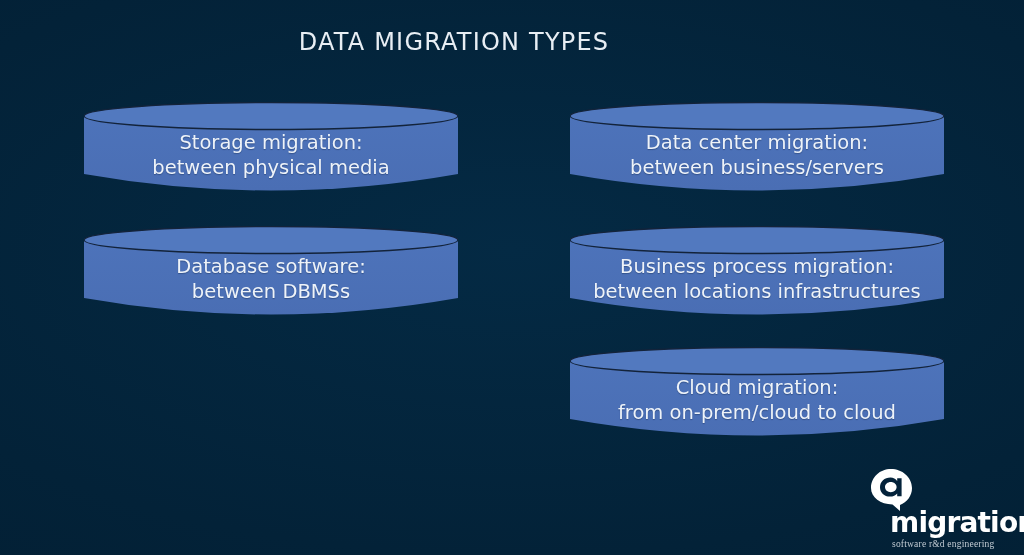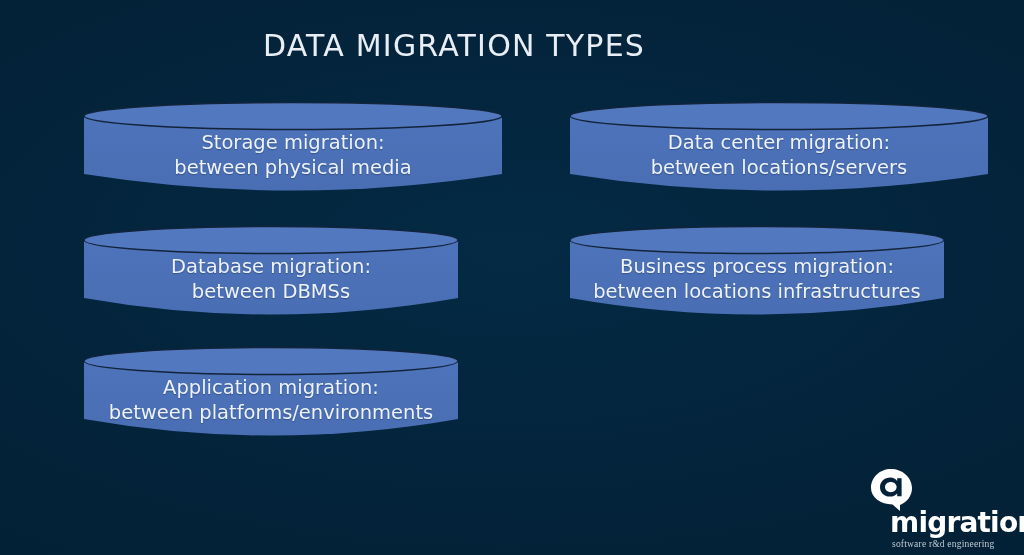--- a/index.html
+++ b/index.html
@@ -22,21 +22,21 @@
     background: radial-gradient(ellipse 120% 100% at 50% 45%, #042a44 0%, #032238 55%, #021d31 100%);
     overflow: hidden;
   }
 
   .title {
     position: absolute;
     top: 28px;
     left: 0;
     width: 908px;
     text-align: center;
-    font-size: 30px;
+    font-size: 24px;
     letter-spacing: 1.2px;
     color: #e8eef4;
     font-weight: 400;
     font-family: "DejaVu Sans", sans-serif;
     white-space: nowrap;
   }
 
   
   .grid {
     position: absolute;
@@ -46,21 +46,21 @@
     height: 355px;
   }
 
   .cyl {
     position: absolute;
     width: 374px;
     height: 95px;
   }
   .cyl.col-l { left: 84px; }
   .cyl.col-r { left: 570px; }
-  .cyl.row-1 { top: 2px; padding-left: 44px; }
+  .cyl.row-1 { top: 2px; }
   .cyl.row-2 { top: 126px; }
   .cyl.row-3 { top: 247px; }
 
   .cyl svg {
     position: absolute;
     inset: 0;
     width: 100%;
     height: 100%;
     display: block;
   }
@@ -149,72 +149,72 @@
         <defs>
           <linearGradient id="gbody2" x1="0" y1="0" x2="0" y2="1">
             <stop offset="0" stop-color="#4d73ba"></stop>
               <stop offset="1" stop-color="#4a6eb4"></stop>
           </linearGradient>
         </defs>
         <path d="M0,14 L0,72 Q187,105 374,72 L374,14 Z" fill="url(#gbody2)"></path>
         <ellipse cx="187" cy="14" rx="187" ry="13.5" fill="#5279bf"></ellipse>
         <ellipse cx="187" cy="14" rx="187" ry="13.5" fill="none" stroke="#13233a" stroke-width="1.4"></ellipse>
       </svg>
-      <div class="cyl-label">Database migration:
+      <div class="cyl-label">Database software:
 between DBMSs</div>
     </div>
 
-    <div class="cyl col-l row-3">
-      <svg viewBox="0 0 374 95" preserveAspectRatio="none">
-        <defs>
-          <linearGradient id="gbody3" x1="0" y1="0" x2="0" y2="1">
-            <stop offset="0" stop-color="#4d73ba"></stop>
-              <stop offset="1" stop-color="#4a6eb4"></stop>
-          </linearGradient>
-        </defs>
-        <path d="M0,14 L0,72 Q187,105 374,72 L374,14 Z" fill="url(#gbody3)"></path>
-        <ellipse cx="187" cy="14" rx="187" ry="13.5" fill="#5279bf"></ellipse>
-        <ellipse cx="187" cy="14" rx="187" ry="13.5" fill="none" stroke="#13233a" stroke-width="1.4"></ellipse>
-      </svg>
-      <div class="cyl-label">Application migration:
-between platforms/environments</div>
-    </div>
 
     <div class="cyl col-r row-1">
       <svg viewBox="0 0 374 95" preserveAspectRatio="none">
         <defs>
           <linearGradient id="gbody4" x1="0" y1="0" x2="0" y2="1">
             <stop offset="0" stop-color="#4d73ba"></stop>
               <stop offset="1" stop-color="#4a6eb4"></stop>
           </linearGradient>
         </defs>
         <path d="M0,14 L0,72 Q187,105 374,72 L374,14 Z" fill="url(#gbody4)"></path>
         <ellipse cx="187" cy="14" rx="187" ry="13.5" fill="#5279bf"></ellipse>
         <ellipse cx="187" cy="14" rx="187" ry="13.5" fill="none" stroke="#13233a" stroke-width="1.4"></ellipse>
       </svg>
       <div class="cyl-label">Data center migration:
-between locations/servers</div>
+between business/servers</div>
     </div>
 
     <div class="cyl col-r row-2">
       <svg viewBox="0 0 374 95" preserveAspectRatio="none">
         <defs>
           <linearGradient id="gbody5" x1="0" y1="0" x2="0" y2="1">
             <stop offset="0" stop-color="#4d73ba"></stop>
               <stop offset="1" stop-color="#4a6eb4"></stop>
           </linearGradient>
         </defs>
         <path d="M0,14 L0,72 Q187,105 374,72 L374,14 Z" fill="url(#gbody5)"></path>
         <ellipse cx="187" cy="14" rx="187" ry="13.5" fill="#5279bf"></ellipse>
         <ellipse cx="187" cy="14" rx="187" ry="13.5" fill="none" stroke="#13233a" stroke-width="1.4"></ellipse>
       </svg>
       <div class="cyl-label">Business process migration:
 between locations infrastructures</div>
     </div>
 
+    <div class="cyl col-r row-3">
+      <svg viewBox="0 0 374 95" preserveAspectRatio="none">
+        <defs>
+          <linearGradient id="gbody6" x1="0" y1="0" x2="0" y2="1">
+            <stop offset="0" stop-color="#4d73ba"></stop>
+              <stop offset="1" stop-color="#4a6eb4"></stop>
+          </linearGradient>
+        </defs>
+        <path d="M0,14 L0,72 Q187,105 374,72 L374,14 Z" fill="url(#gbody6)"></path>
+        <ellipse cx="187" cy="14" rx="187" ry="13.5" fill="#5279bf"></ellipse>
+        <ellipse cx="187" cy="14" rx="187" ry="13.5" fill="none" stroke="#13233a" stroke-width="1.4"></ellipse>
+      </svg>
+      <div class="cyl-label">Cloud migration:
+from on-prem/cloud to cloud</div>
+    </div>
 
   </div>
 
   <div class="logo">
     <svg class="logo-mark" viewBox="0 0 44 44">
       <path d="M21 1
                C 32 1 42 9 42 20
                C 42 28 37 34 30 37
                L 30 43 L 22.5 36.5
                C 10.5 36.2 1 29.5 1 20

